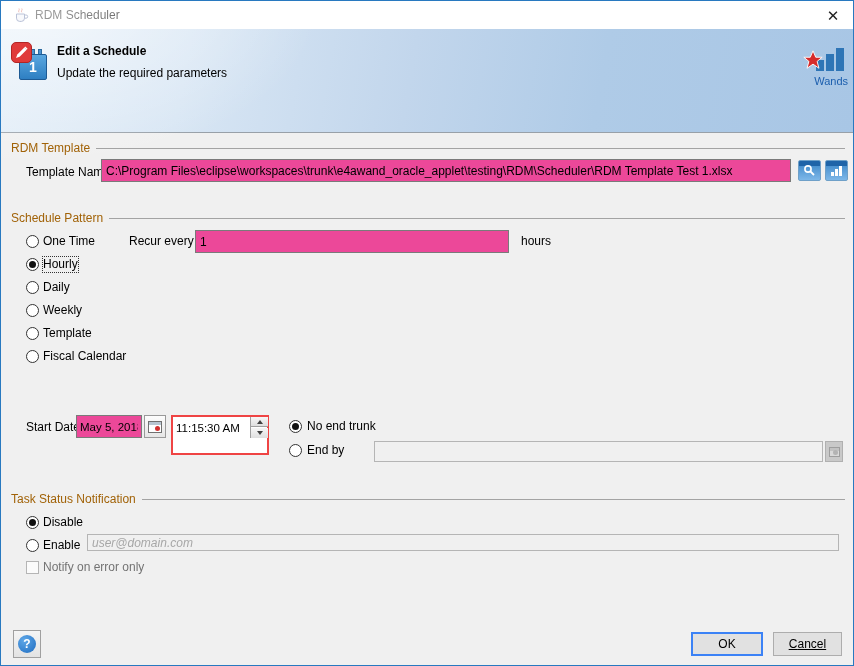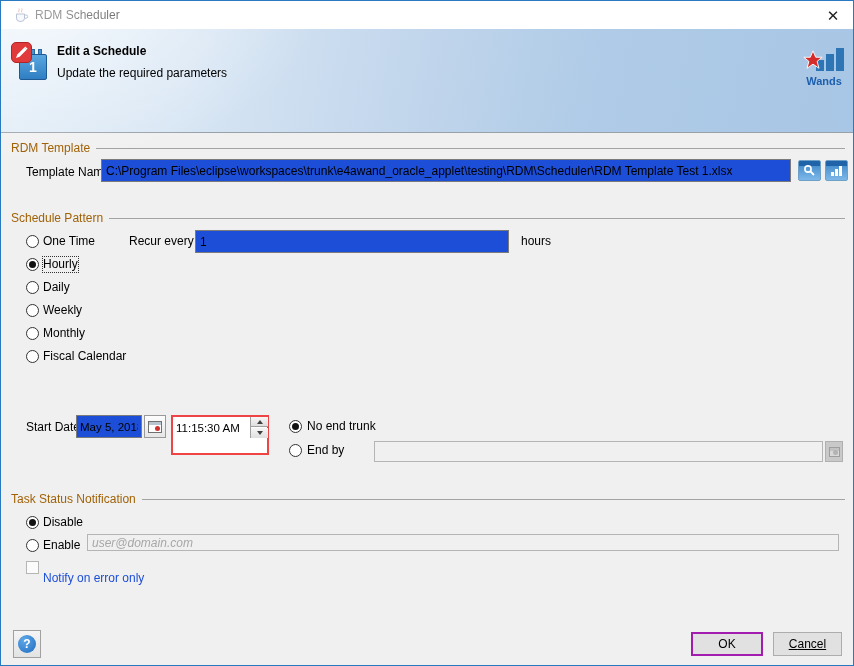--- a/index.html
+++ b/index.html
@@ -4,21 +4,21 @@
 <style>
   * { margin:0; padding:0; box-sizing:border-box; }
   html,body { background:#c9c9c9; }
   body { font-family:"Liberation Sans", sans-serif; }
   #window {
     position:relative; width:854px; height:666px;
     background:#f0f0f0; border:1px solid #2879c0; overflow:hidden;
   }
   .abs { position:absolute; }
   .lbl { position:absolute; font-size:12px; color:#000; white-space:nowrap; line-height:15px; }
-  .lbl.dim { color:#1d4ed8;margin-top:11px; }
+  .lbl.dim { color:#737373; }
 
   
   #titlebar { position:absolute; left:0; top:0; width:100%; height:28px; background:#ffffff; }
   #title-text { left:34px; top:7px; font-size:12px; }
   #close-btn { position:absolute; right:6px; top:4px; width:28px; height:21px;
     display:flex; align-items:center; justify-content:center; font-size:15px; color:#222; }
 
   
   #header { position:absolute; left:0; top:28px; width:100%; height:104px;
     background:linear-gradient(100deg,#e3eef8 0%, #d8e6f4 22%, #c2d6ec 48%, #afcbe7 70%, #a8c6e5 100%);
@@ -33,30 +33,30 @@
   #hdr-cal { position:absolute; left:8px; top:12px; width:28px; height:26px;
     background:linear-gradient(180deg,#5aa7e0,#2e7fc2); border:1px solid #1d5a94; border-radius:2px;
     color:#fff; font-weight:bold; font-size:14px; text-align:center; line-height:24px; }
   .cal-tab { position:absolute; top:7px; width:4px; height:7px; background:#4a91cf; border:1px solid #2a6aa0; }
   #hdr-pencil { position:absolute; left:0; top:0; width:21px; height:21px; }
 
   
   #logo { left:799px; top:14px; width:48px; height:44px; }
   .logo-bar { position:absolute; background:#2e75b6; width:8px; bottom:16px; }
   #logo-star { position:absolute; left:2px; top:6px; width:22px; height:22px; }
-  #logo-text { position:absolute; left:0; bottom:0; width:100%; text-align:center;
-    font-size:11px; font-weight:bold; color:#1c5fae; }
+  #logo-text { position:absolute; left:0; bottom:0; width:100%; text-align:right;
+    font-size:11px; font-weight:normal; color:#1c5fae; }
 
   
   .group-hdr { position:absolute; left:10px; right:8px; display:flex; align-items:center; gap:6px;
     font-size:12px; color:#a16207; }
   .group-hdr .line { flex:1; height:1px; background:#a3a3a3; }
 
   
-  .field { position:absolute; border:1px solid #7a7a7a; background:#1d4ed8; font-family:"Liberation Sans",sans-serif;
+  .field { position:absolute; border:1px solid #7a7a7a; background:#ec4899; font-family:"Liberation Sans",sans-serif;
     font-size:12px; color:#000; padding:0 4px; }
   .field.disabled { background:#f0f0f0; border-color:#b5b5b5; color:#9a9a9a; }
   input.field::placeholder { color:#a7a7a7; font-style:italic; }
 
   
   .radio { position:absolute; width:13px; height:13px; border:1px solid #333; border-radius:50%; background:#fff; }
   .radio.selected::after { content:""; position:absolute; left:2px; top:2px; width:7px; height:7px;
     border-radius:50%; background:#111; }
   .check { position:absolute; width:13px; height:13px; border:1px solid #b5b5b5; background:#fbfbfb; }
   .focus-dotted { outline:1px dotted #333; }
@@ -88,21 +88,21 @@
   .spin.up { top:0; border-bottom:1px solid #a0a0a0; }
   .spin.down { bottom:0; }
   .spin.up::after { content:""; border-left:3px solid transparent; border-right:3px solid transparent;
     border-bottom:4px solid #404040; }
   .spin.down::after { content:""; border-left:3px solid transparent; border-right:3px solid transparent;
     border-top:4px solid #404040; }
 
   
   .btn { position:absolute; background:#e1e1e1; border:1px solid #adadad; font-size:12px; color:#000;
     display:flex; align-items:center; justify-content:center; font-family:"Liberation Sans",sans-serif; }
-  .btn.default { border:2px solid #a21caf; }
+  .btn.default { border:2px solid #3b82f6; }
   .mnemonic { display:inline-block;text-decoration:underline; }
   .mnemonic::first-letter { text-decoration:underline; }
 
   #help-btn { position:absolute; left:12px; top:629px; width:28px; height:28px; border:1px solid #a0a0a0;
     background:linear-gradient(#f5f5f5,#e3e3e3); display:flex; align-items:center; justify-content:center; }
   #help-circle { width:18px; height:18px; border-radius:50%;
     background:radial-gradient(circle at 35% 30%, #5fa8e8, #1f6cc0);
     color:#fff; font-weight:bold; font-size:12px; text-align:center; line-height:18px; }
 </style>
 </head>
@@ -181,21 +181,21 @@
   <div class="radio selected" style="left:25px;top:257px"></div>
   <div class="lbl focus-dotted" style="left:42px;top:256px">Hourly</div>
 
   <div class="radio" style="left:25px;top:280px"></div>
   <div class="lbl" style="left:42px;top:279px">Daily</div>
 
   <div class="radio" style="left:25px;top:303px"></div>
   <div class="lbl" style="left:42px;top:302px">Weekly</div>
 
   <div class="radio" style="left:25px;top:326px"></div>
-  <div class="lbl" style="left:42px;top:325px">Monthly</div>
+  <div class="lbl" style="left:42px;top:325px">Template</div>
 
   <div class="radio" style="left:25px;top:349px"></div>
   <div class="lbl" style="left:42px;top:348px">Fiscal Calendar</div>
 
 
   <div class="lbl" style="left:25px;top:419px">Start Date</div>
   <input class="field" style="left: 75px; top: 414px; width: 66px; height: 23px; font-size: 11.5px; padding: 0px 3px;" value="May 5, 2018">
   <div class="cal-btn" style="left:143px;top:414px">
     <div class="cal-ico"></div>
   </div>

